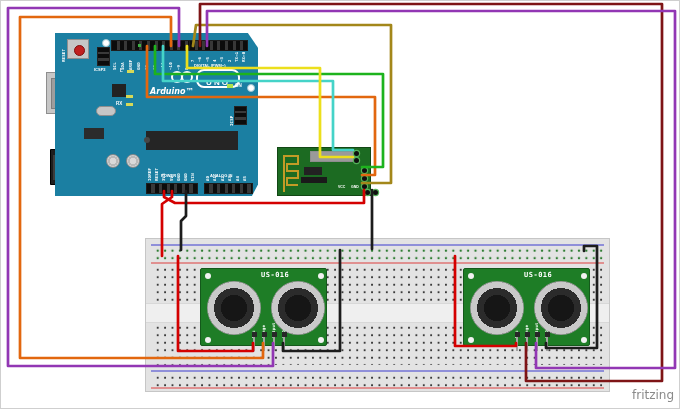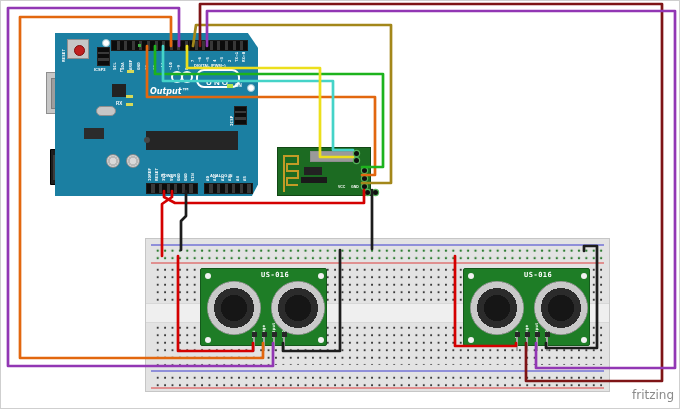--- a/index.html
+++ b/index.html
@@ -79,21 +79,21 @@
     <div class="icsp" style="left:179px;top:73px;"></div>
     <div class="vlab" style="left:175px;top:93px;">ICSP</div>
 
     <div class="hlab" style="left:139px;top:31px;font-size:4px;">DIGITAL (PWM~)</div>
     <div class="hlab" style="left:65px;top:36px;">L</div>
     <div class="led" style="left:72px;top:37px;width:7px;height:3px;"></div>
     <div class="hlab" style="left:61px;top:61px;">TX</div>
     <div class="led" style="left:71px;top:62px;width:7px;height:3px;"></div>
     <div class="hlab" style="left:61px;top:69px;">RX</div>
     <div class="led" style="left:71px;top:70px;width:7px;height:3px;"></div>
-    <div class="hlab" style="left:95px;top:54px;font:italic 700 8px 'DejaVu Sans',sans-serif;">Output™</div>
+    <div class="hlab" style="left:95px;top:54px;font:italic 700 8px 'DejaVu Sans',sans-serif;">Arduino™</div>
 
     <div class="abs" style="left:116px;top:38px;width:12px;height:12px;border:2.5px solid #fff;border-radius:50%;"></div>
     <div class="abs" style="left:126px;top:38px;width:12px;height:12px;border:2.5px solid #fff;border-radius:50%;"></div>
     <div class="abs" style="left:141px;top:36px;width:44px;height:19px;border:2px solid #fff;border-radius:8px;text-align:center;">
       <span style="color:#fff;font:700 8px/11px 'Liberation Sans',sans-serif;letter-spacing:2px;">UNO</span>
     </div>
     <div class="led" style="left:172px;top:51px;width:6px;height:4px;background:#aee24b;"></div>
     <div class="hlab" style="left:180px;top:51px;">ON</div>
 
     <div class="abs" style="left:57px;top:51px;width:14px;height:13px;background:#222;"></div>

